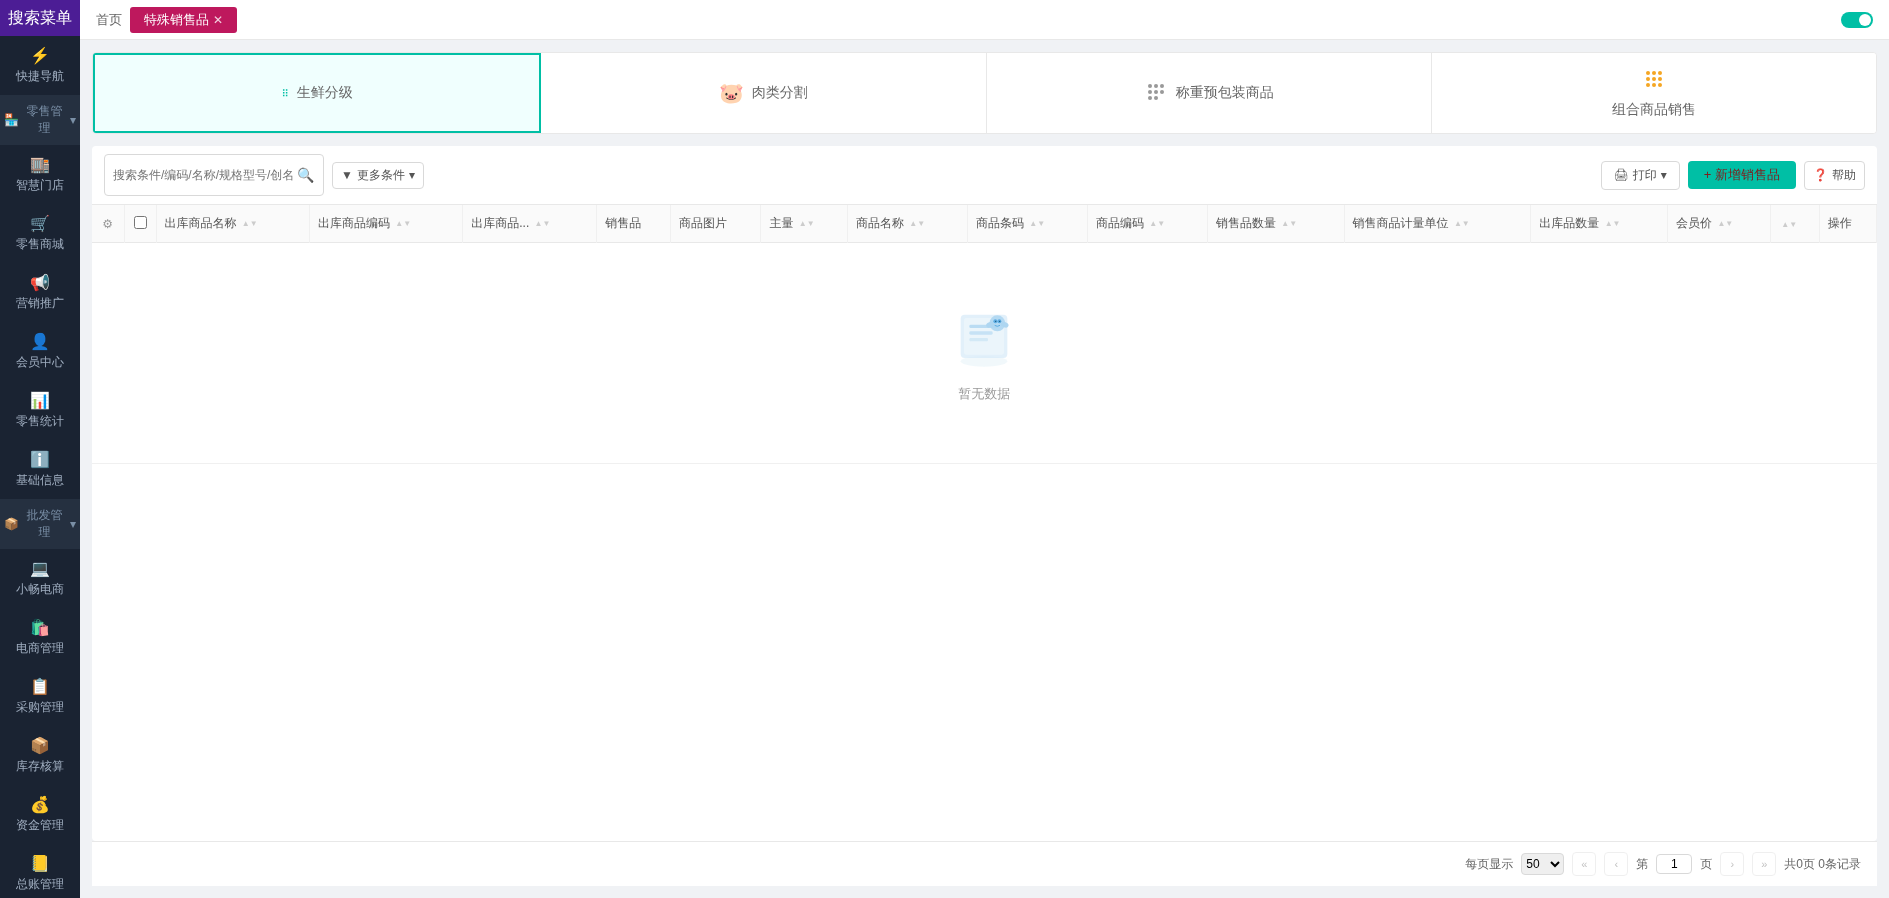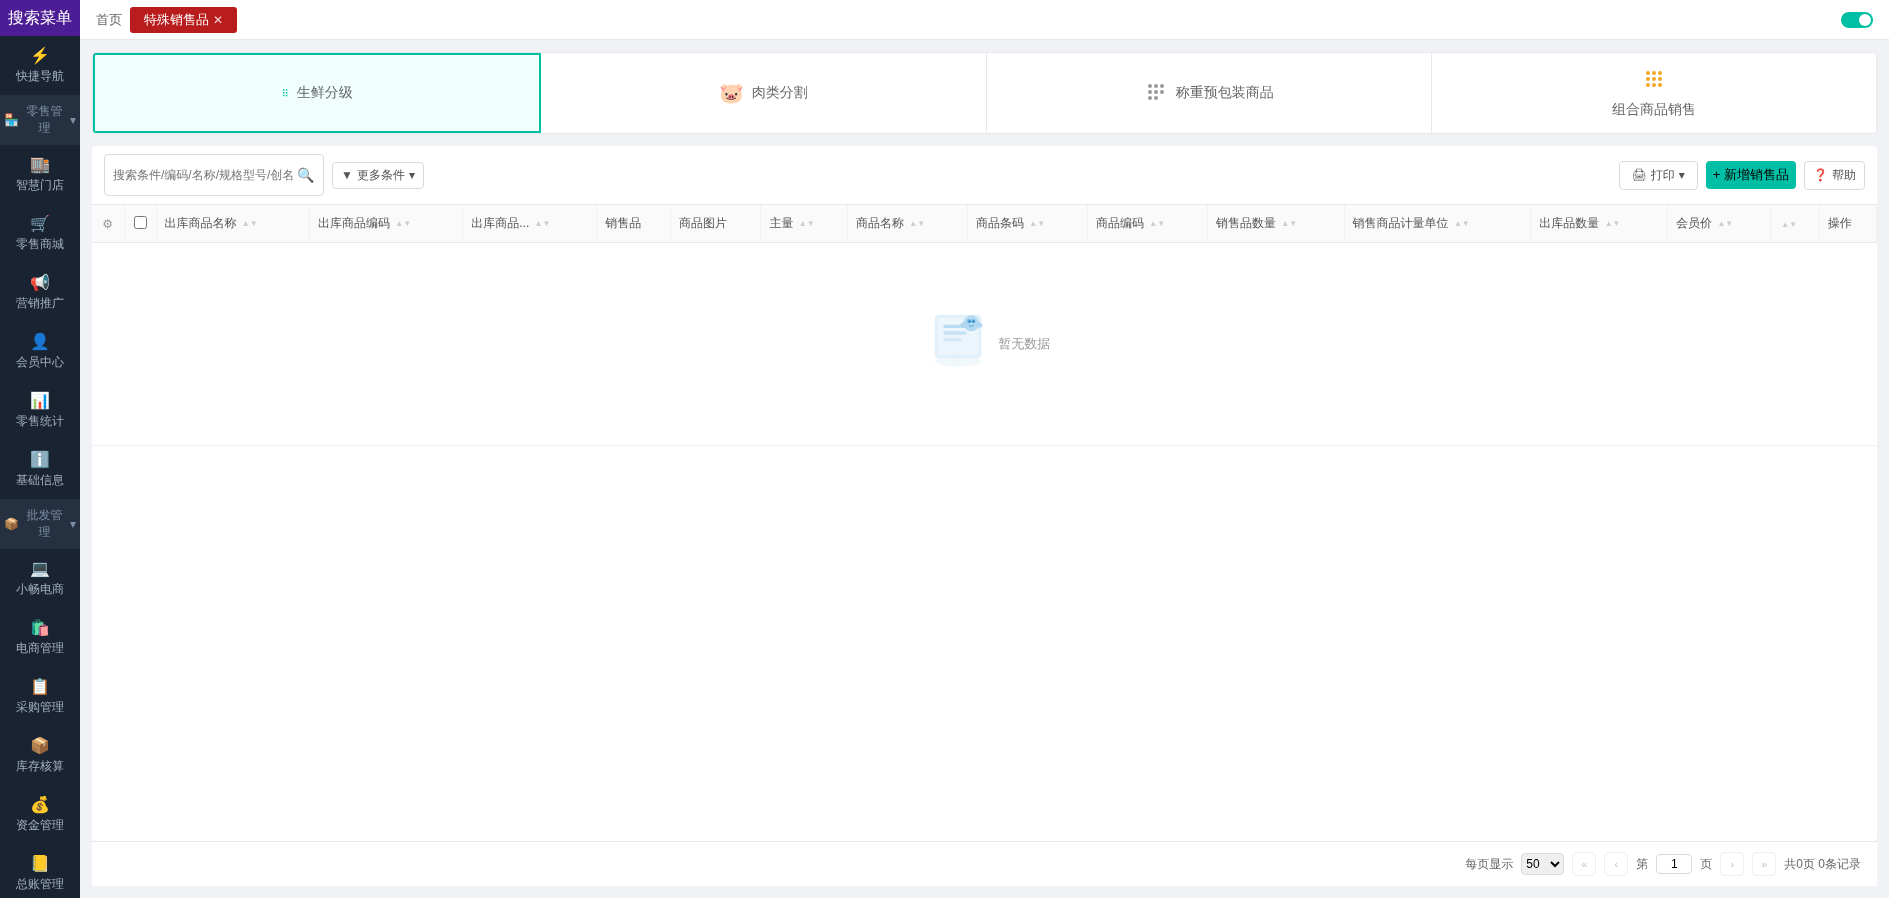--- a/index.html
+++ b/index.html
@@ -71,21 +71,21 @@
       height: 40px;
       border-bottom: 1px solid #e8e8e8;
       gap: 8px;
     }
     .topbar-home {
       color: #666;
       font-size: 13px;
       cursor: pointer;
     }
     .topbar-tab {
-      background: #b91c1c;
+      background: #be185d;
       color: #fff;
       padding: 4px 14px;
       border-radius: 3px;
       font-size: 13px;
       display: flex;
       align-items: center;
       gap: 4px;
     }
     .topbar-tab .close-btn {
       cursor: pointer;
@@ -207,23 +207,23 @@
       border-radius: 4px;
       cursor: pointer;
       font-size: 12px;
       color: #555;
       background: #fff;
     }
     .add-btn {
       display: flex;
       align-items: center;
       gap: 4px;
-      padding: 5px 7px;
+      padding: 5px 16px;
       background: #00bfa5;
-      color: #000000;
+      color: #7f1d1d;
       border: none;
       border-radius: 4px;
       cursor: pointer;
       font-size: 13px;
     }
     .help-btn {
       display: flex;
       align-items: center;
       gap: 4px;
       padding: 5px 8px;
@@ -267,21 +267,21 @@
       vertical-align: middle;
       font-size: 8px;
       color: #ccc;
     }
     tbody tr { border-bottom: 1px solid #f0f0f0; }
     td { padding: 10px 8px; color: #333; }
 
     
     .empty-state {
       display: flex;
-      flex-direction: row;
+      flex-direction: column;
       align-items: center;
       justify-content: center;
       padding: 60px;
       color: #999;
       font-size: 13px;
     }
     .empty-img {
       width: 80px;
       height: 70px;
       margin-bottom: 12px;

